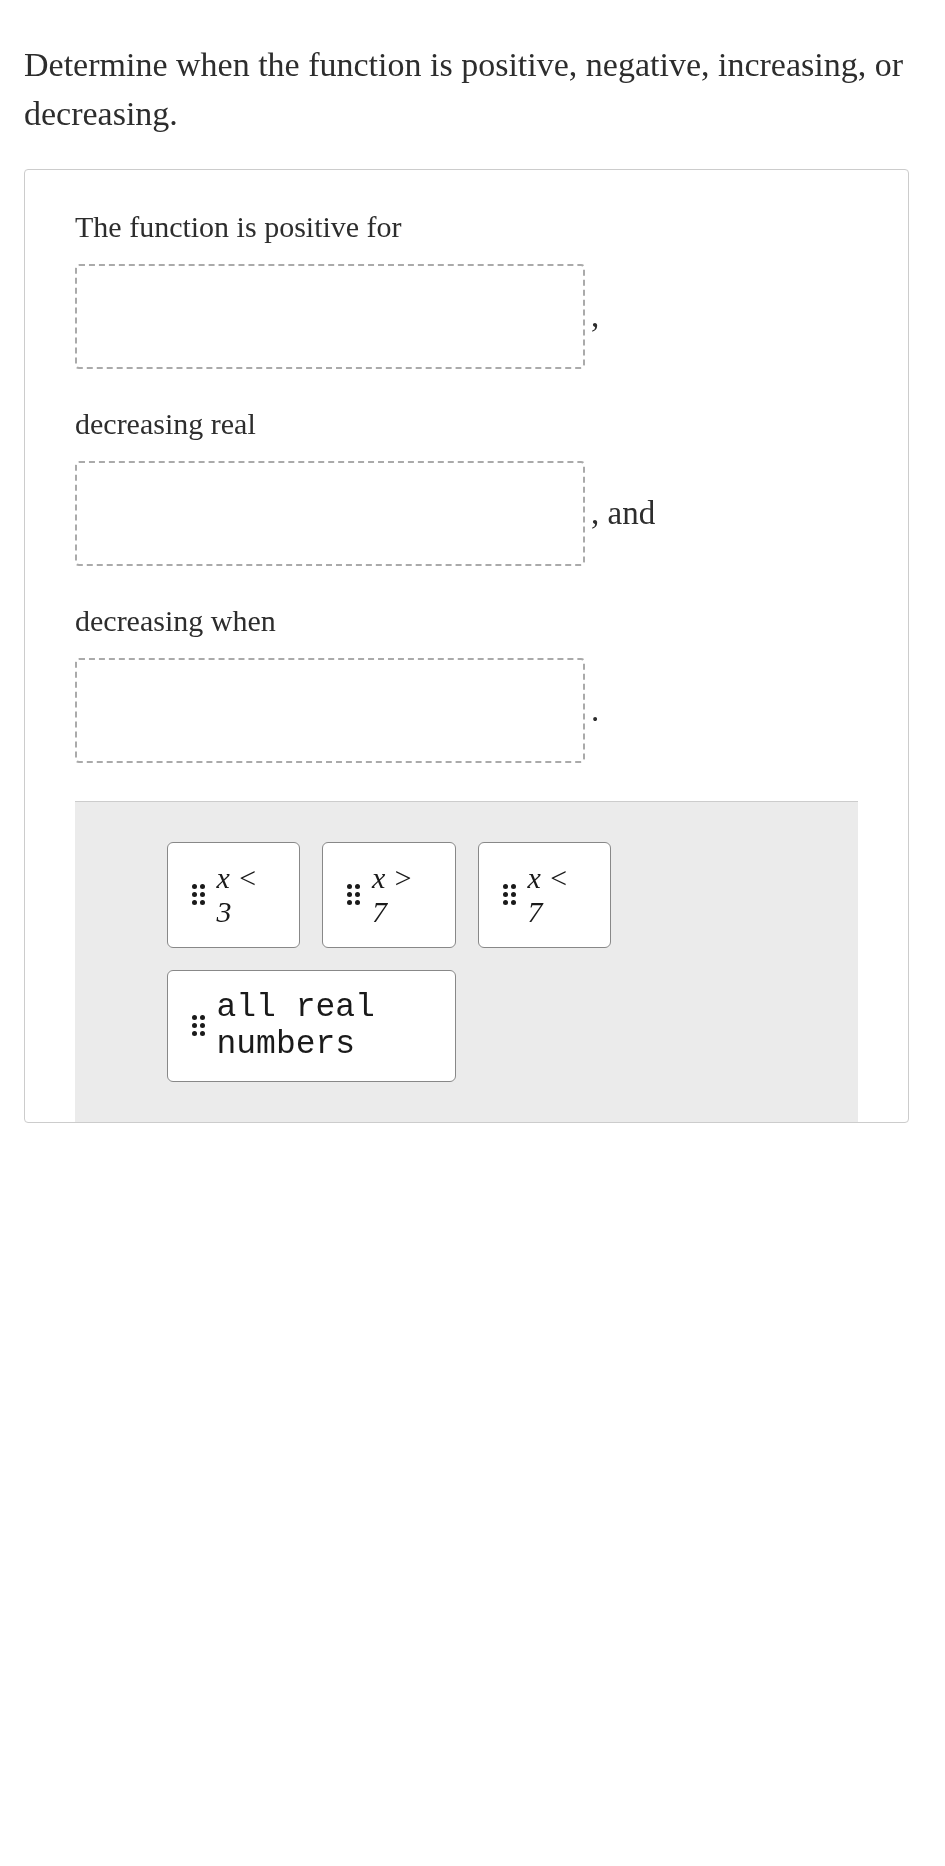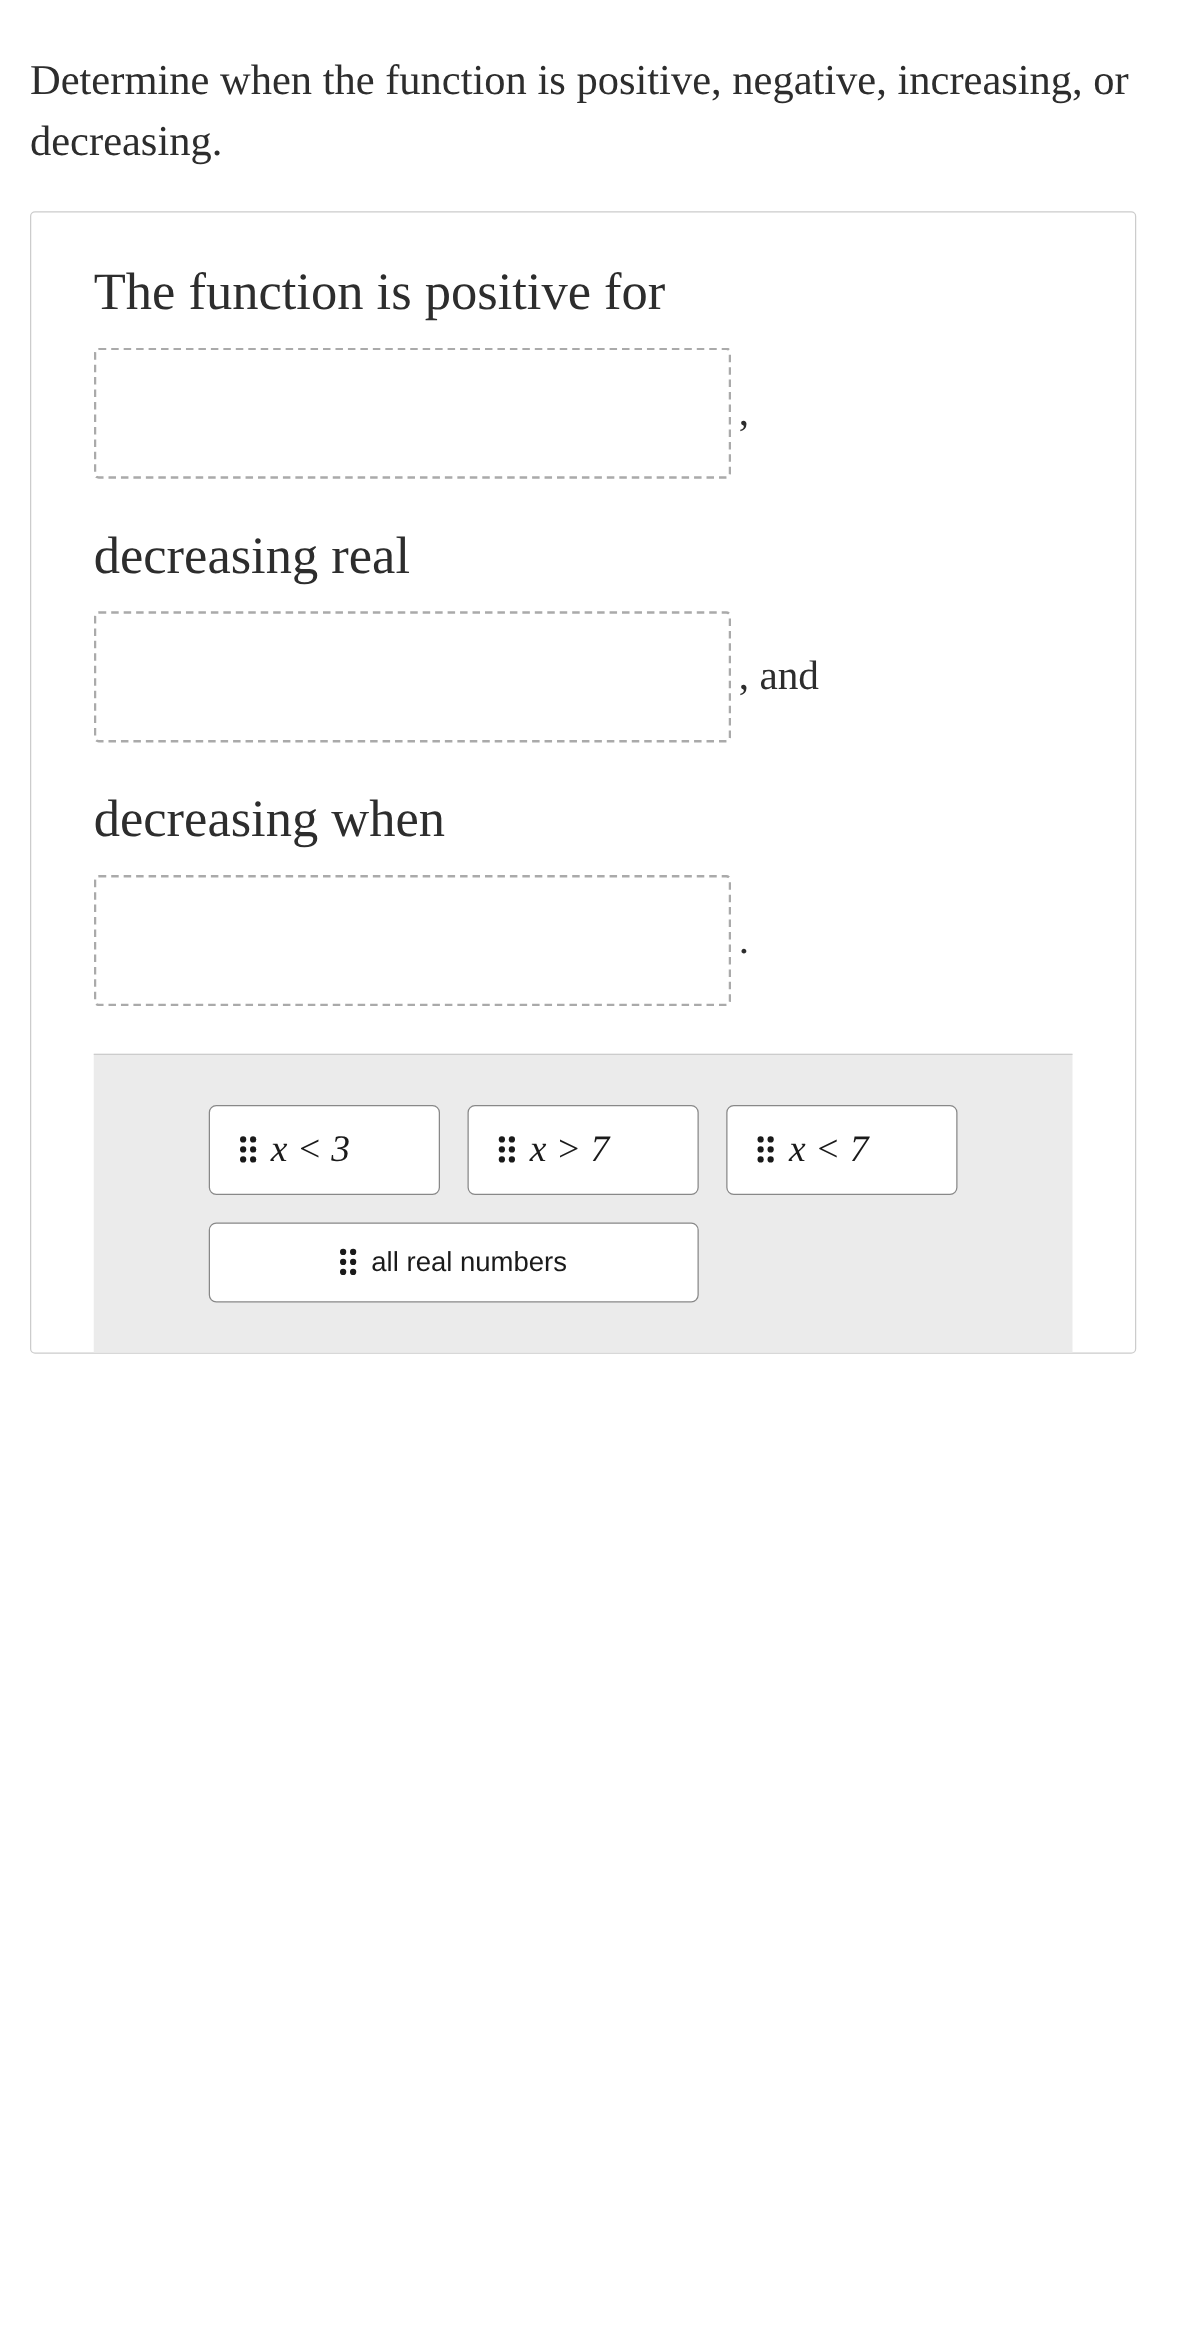--- a/index.html
+++ b/index.html
@@ -31,21 +31,21 @@
     }
 
     .card {
       border: 1.5px solid #cccccc;
       border-radius: 4px;
       background: #ffffff;
       padding: 40px 50px 0 50px;
     }
 
     .section-label {
-      font-size: 42px;
+      font-size: 30px;
       color: #2d2d2d;
       margin-bottom: 20px;
       font-family: Georgia, serif;
     }
 
     .drop-box {
       border: 2.5px dashed #aaaaaa;
       border-radius: 4px;
       width: 510px;
       height: 105px;
@@ -75,21 +75,21 @@
 
     .answer-area {
       background: #ebebeb;
       border-top: 1.5px solid #cccccc;
       padding: 40px 50px 40px 50px;
       margin-top: 20px;
     }
 
     .answer-grid {
       display: grid;
-      grid-template-columns: 1fr 1fr 1fr;
+      grid-template-columns: 1fr 1fr 1fr 1fr;
       gap: 22px;
       max-width: 600px;
       margin: 0 auto;
     }
 
     .answer-chip {
       background: #ffffff;
       border: 1.5px solid #888888;
       border-radius: 6px;
       padding: 18px 24px;
@@ -127,23 +127,23 @@
       border-radius: 50%;
     }
 
     .chip-label {
       font-family: Georgia, serif;
       font-style: italic;
       font-size: 30px;
     }
 
     .chip-label-normal {
-      font-family: Liberation Sans, sans-serif;
+      font-family: Liberation Mono, monospace;
       font-style: normal;
-      font-size: 22px;
+      font-size: 33px;
     }
   </style>
 </head>
 <body>
 
 <div class="page-container">
 
   <div class="question-text">
     <span>Determine when the function is positive, negative, increasing, or decreasing.</span>
   </div>

